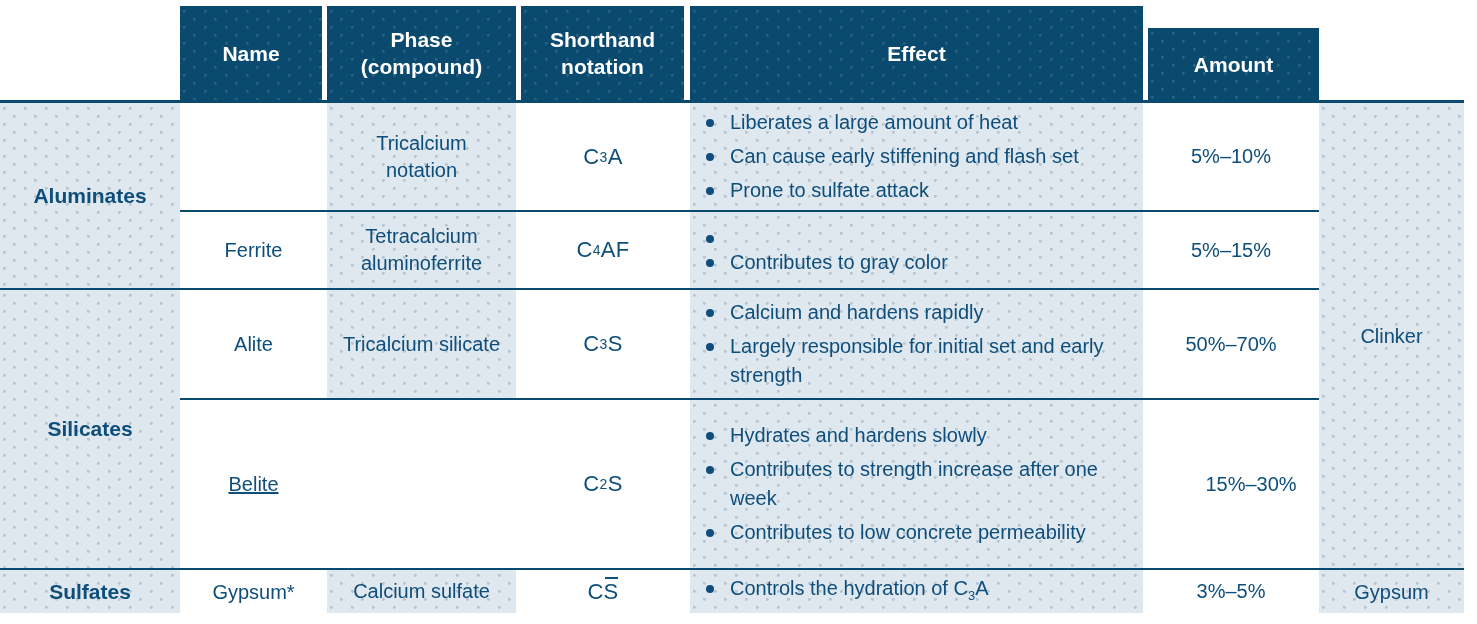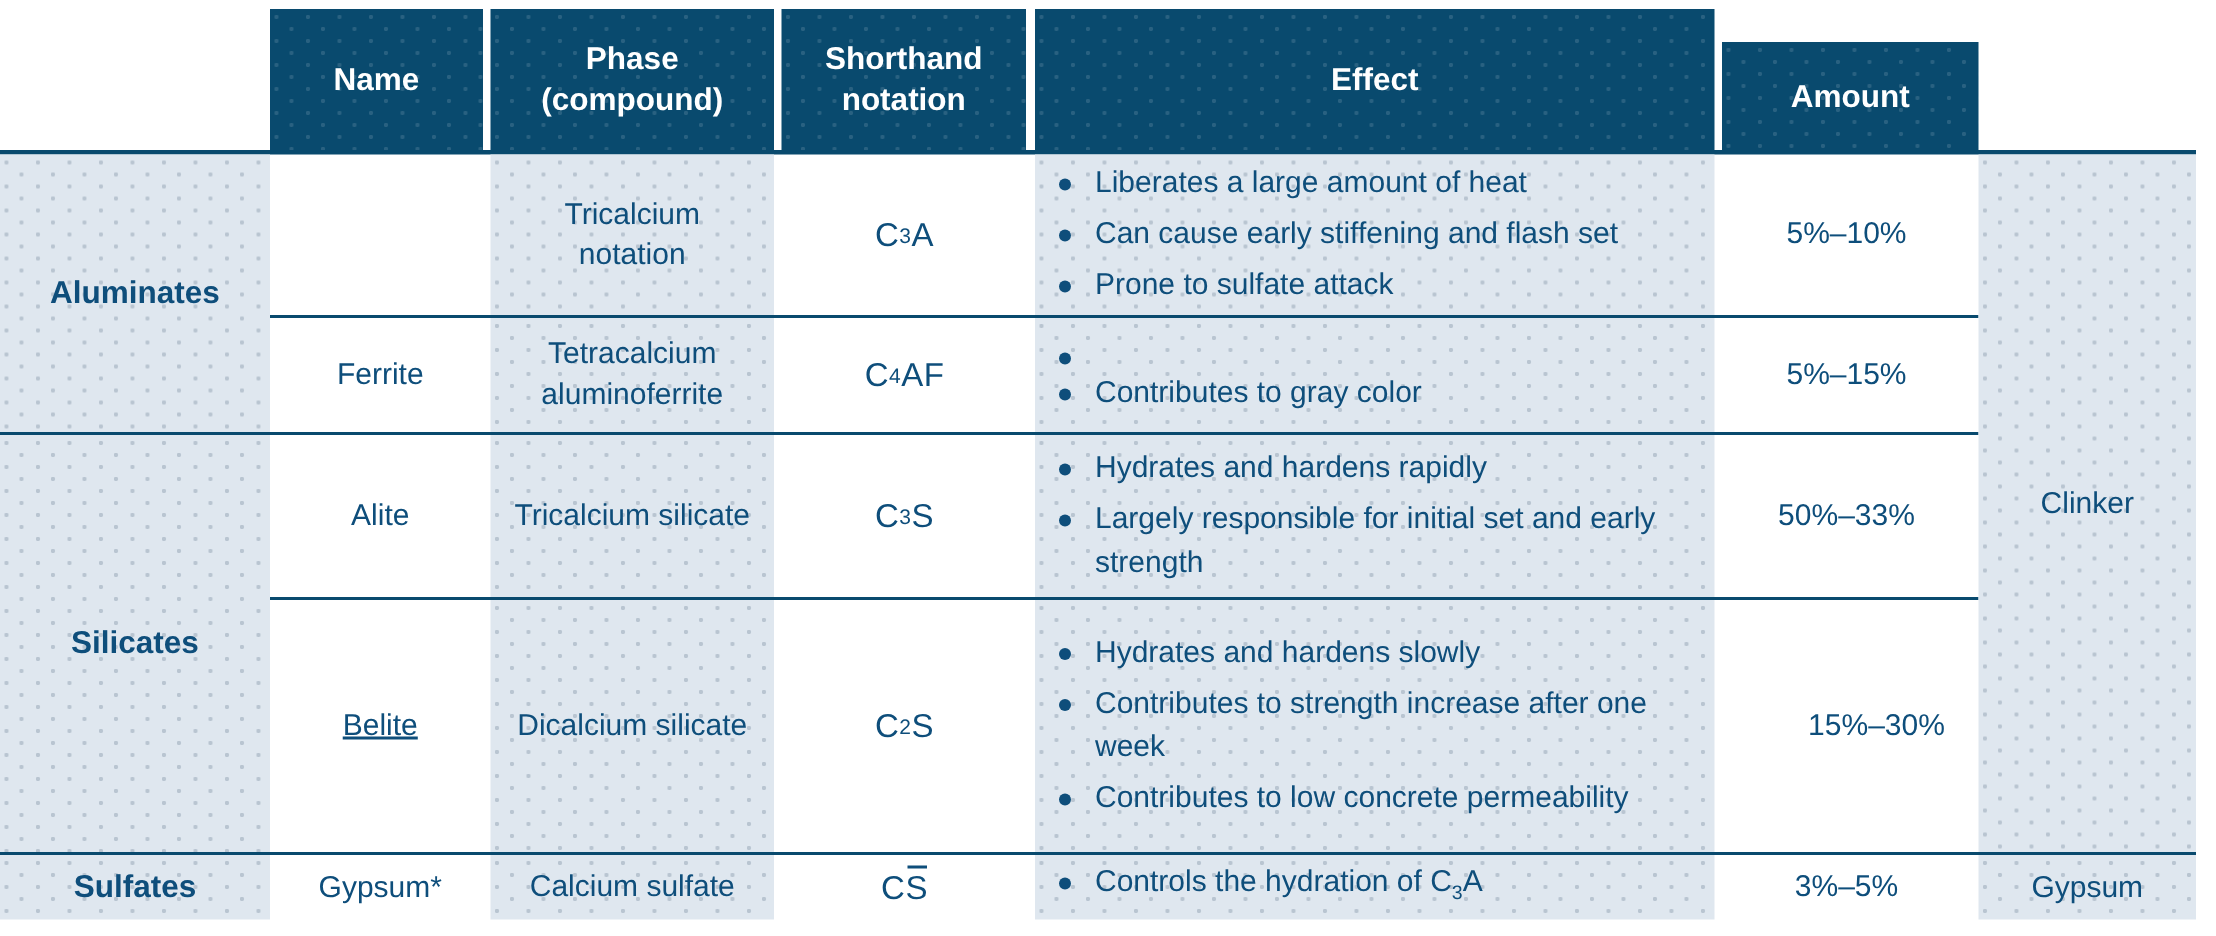--- a/index.html
+++ b/index.html
@@ -133,23 +133,20 @@
 
     <div class="cell lb phase" style="grid-column:3;grid-row:3;">
       <span>Tricalcium notation</span>
     </div>
     <div class="cell lb phase" style="grid-column:3;grid-row:5;">
       <span>Tetracalcium aluminoferrite</span>
     </div>
     <div class="cell lb phase" style="grid-column:3;grid-row:7;">
       <span>Tricalcium silicate</span>
     </div>
-    <div class="cell lb phase" style="grid-column:3;grid-row:9;">
-      <span>Dicalcium silicate</span>
-    </div>
     <div class="cell lb phase" style="grid-column:3;grid-row:11;">
       <span>Calcium sulfate</span>
     </div>
 
     <div class="cell notation" style="grid-column:4;grid-row:3;">
       <span>C</span>
         <sub>3</sub>
         <span>A</span>
     </div>
     <div class="cell notation" style="grid-column:4;grid-row:5;">
@@ -192,21 +189,21 @@
           <span class="dot"></span>
         </div>
       <div class="bullet">
           <span class="dot"></span>
           <span class="btext">Contributes to gray color</span>
         </div>
     </div>
     <div class="lb effects" style="grid-column:5;grid-row:7;">
       <div class="bullet">
           <span class="dot"></span>
-          <span class="btext">Hydrates and hardens rapidly</span>
+          <span class="btext">Calcium and hardens rapidly</span>
         </div>
       <div class="bullet">
           <span class="dot"></span>
           <span class="btext">Largely responsible for initial set and early strength</span>
         </div>
     </div>
     <div class="lb effects" style="grid-column:5;grid-row:9;">
       <div class="bullet">
           <span class="dot"></span>
           <span class="btext">Hydrates and hardens slowly</span>
@@ -227,21 +224,21 @@
         </div>
     </div>
 
     <div class="cell amount" style="grid-column:6;grid-row:3;">
       <span>5%–10%</span>
     </div>
     <div class="cell amount" style="grid-column:6;grid-row:5;">
       <span>5%–15%</span>
     </div>
     <div class="cell amount" style="grid-column:6;grid-row:7;">
-      <span>50%–33%</span>
+      <span>50%–70%</span>
     </div>
     <div class="cell amount" style="grid-column:6;grid-row:9;padding-left:40px;">
       <span>15%–30%</span>
     </div>
     <div class="cell amount" style="grid-column:6;grid-row:11;">
       <span>3%–5%</span>
     </div>
 
     <div class="cell lb plain" style="grid-column:7;grid-row:3/10;">
       <span>Clinker</span>

